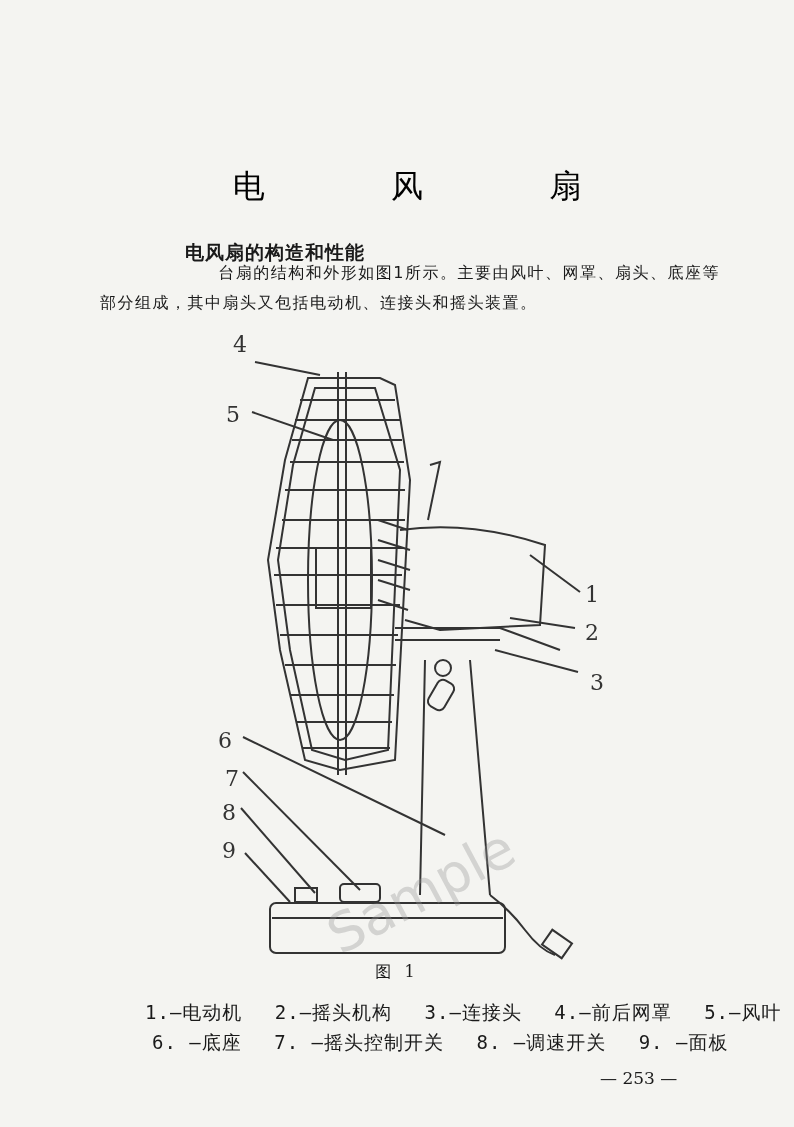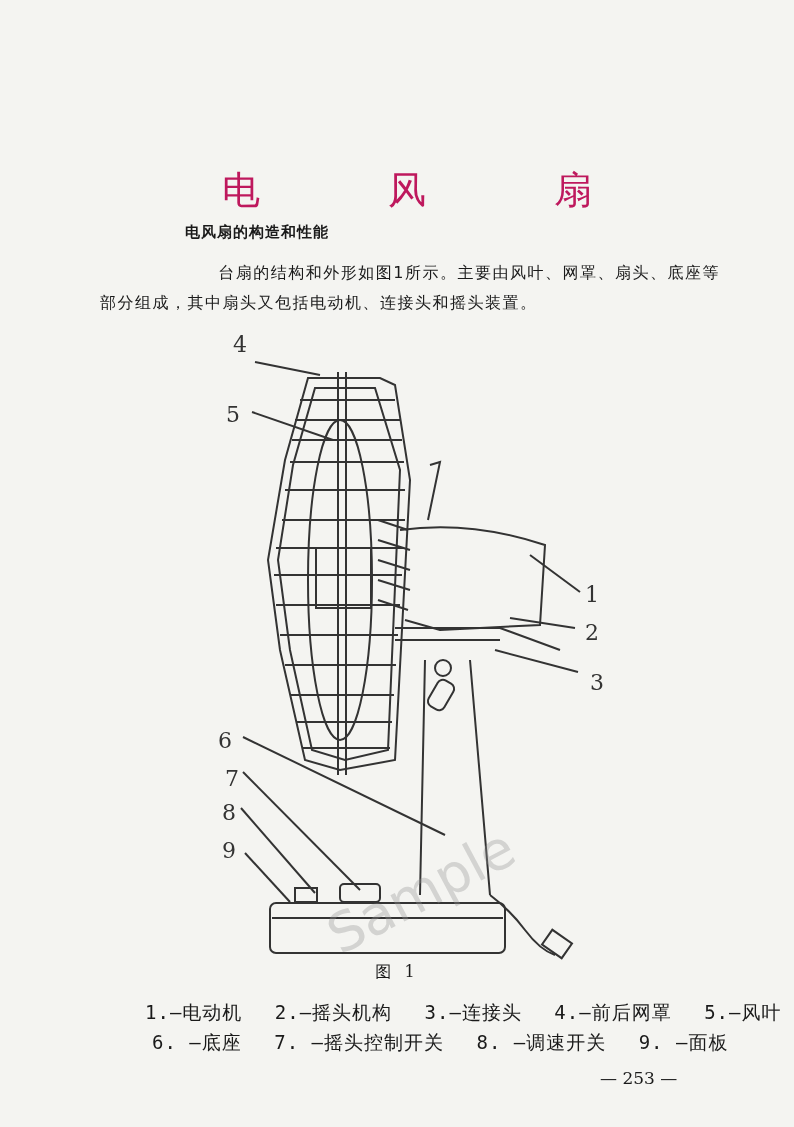--- a/index.html
+++ b/index.html
@@ -5,27 +5,27 @@
     html, body { margin: 0; padding: 0; }
     body {
       width: 794px; height: 1127px;
       background: #f4f4f1;
       position: relative; overflow: hidden;
       font-family: "DejaVu Serif", serif;
       color: #1a1a1a;
     }
     .page-title {
       position: absolute; left: 0; width: 794px; top: 165px;
-      text-align: center; font-size: 38px; letter-spacing: 58px;
-      font-family: "DejaVu Sans", sans-serif; font-weight: 300; color: #be185d;
+      text-align: center; font-size: 32px; letter-spacing: 58px;
+      font-family: "DejaVu Sans", sans-serif; font-weight: 300; color: #000000;
       padding-left: 78px; box-sizing: border-box;
     }
     .section-heading {
-      position: absolute; left: 185px; top: 223px;
-      font-size: 15px; font-weight: bold;
+      position: absolute; left: 185px; top: 240px;
+      font-size: 19px; font-weight: bold;
       font-family: "DejaVu Sans", sans-serif; letter-spacing: 1px;
     }
     .para {
       position: absolute; left: 100px; width: 620px;
       font-size: 16px; line-height: 30px; letter-spacing: 1.5px;
       font-family: "DejaVu Sans", sans-serif;
     }
     .para .line1 { display: block; padding-left: 32px; text-align: right; }
     .para .line2 { display: block; }
     .diagram { position: absolute; left: 0; top: 330px; width: 794px; height: 640px; }

